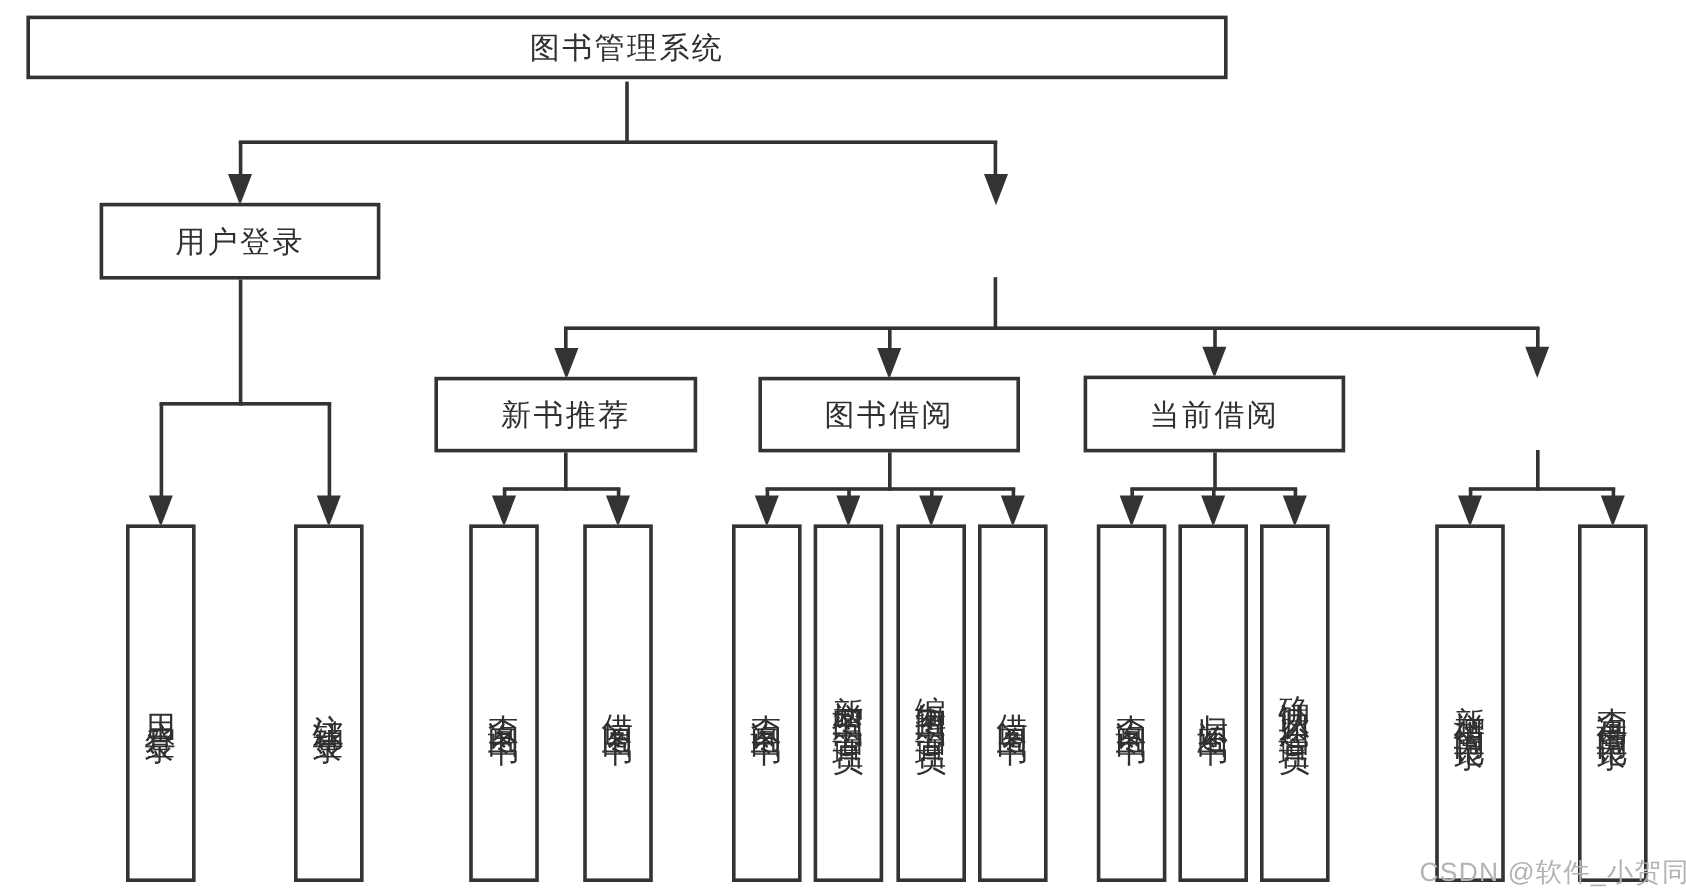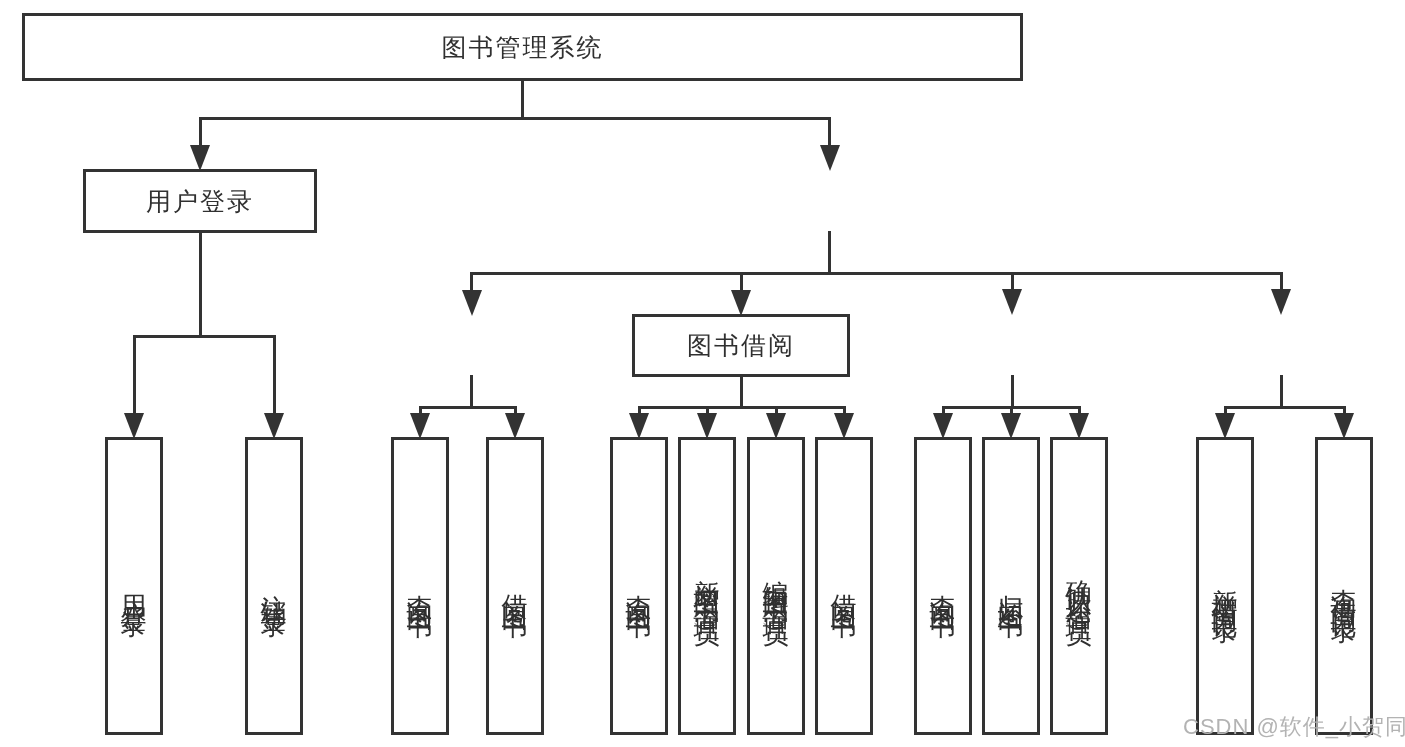--- a/index.html
+++ b/index.html
@@ -53,28 +53,34 @@
     letter-spacing:1px;
     white-space:nowrap;
     z-index:3;
   }
 </style>
 </head>
 <body>
 
 <div id="canvas">
   <span class="watermark">CSDN @软件_小贺同学</span>
-<div class="node" style="left: 22px; top: 13px; width: 1001px; height: 68px;">
+<div class="node" style="left: 22px; top: 13px; width: 1001px; height: 53px;">
       <span class="htext">图书管理系统</span>
     </div>
     <div class="node" style="left: 83px; top: 169px; width: 234px; height: 64px;">
       <span class="htext">用户登录</span>
     </div>
+    <div class="node" style="left: 362px; top: 314px; width: 219px; height: 63px;">
+      <span class="htext">新书推荐</span>
+    </div>
     <div class="node" style="left: 632px; top: 314px; width: 218px; height: 63px;">
       <span class="htext">图书借阅</span>
+    </div>
+    <div class="node" style="left: 903px; top: 313px; width: 218px; height: 64px;">
+      <span class="htext">当前借阅</span>
     </div>
     <div class="node vertical" style="left: 105px; top: 437px; width: 58px; height: 298px;">
       <span class="vtext">用户登录</span>
     </div>
     <div class="node vertical" style="left: 245px; top: 437px; width: 58px; height: 298px;">
       <span class="vtext">注销登录</span>
     </div>
     <div class="node vertical" style="left: 391px; top: 437px; width: 58px; height: 298px;">
       <span class="vtext">查询图书</span>
     </div>

